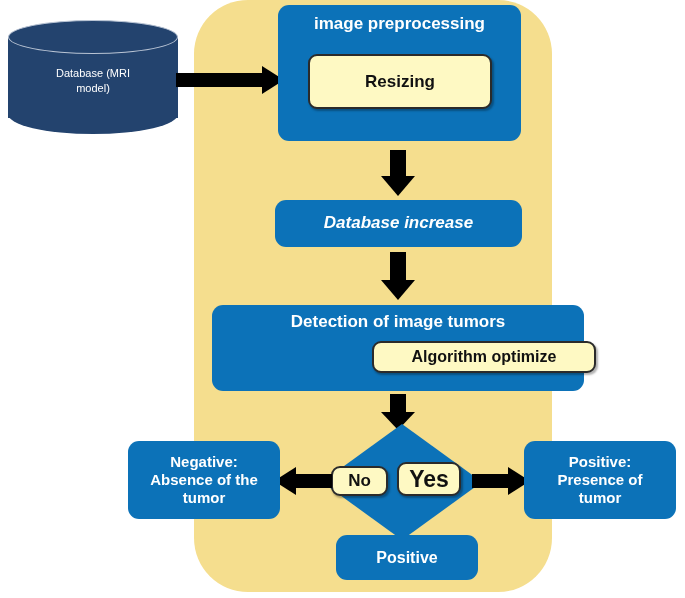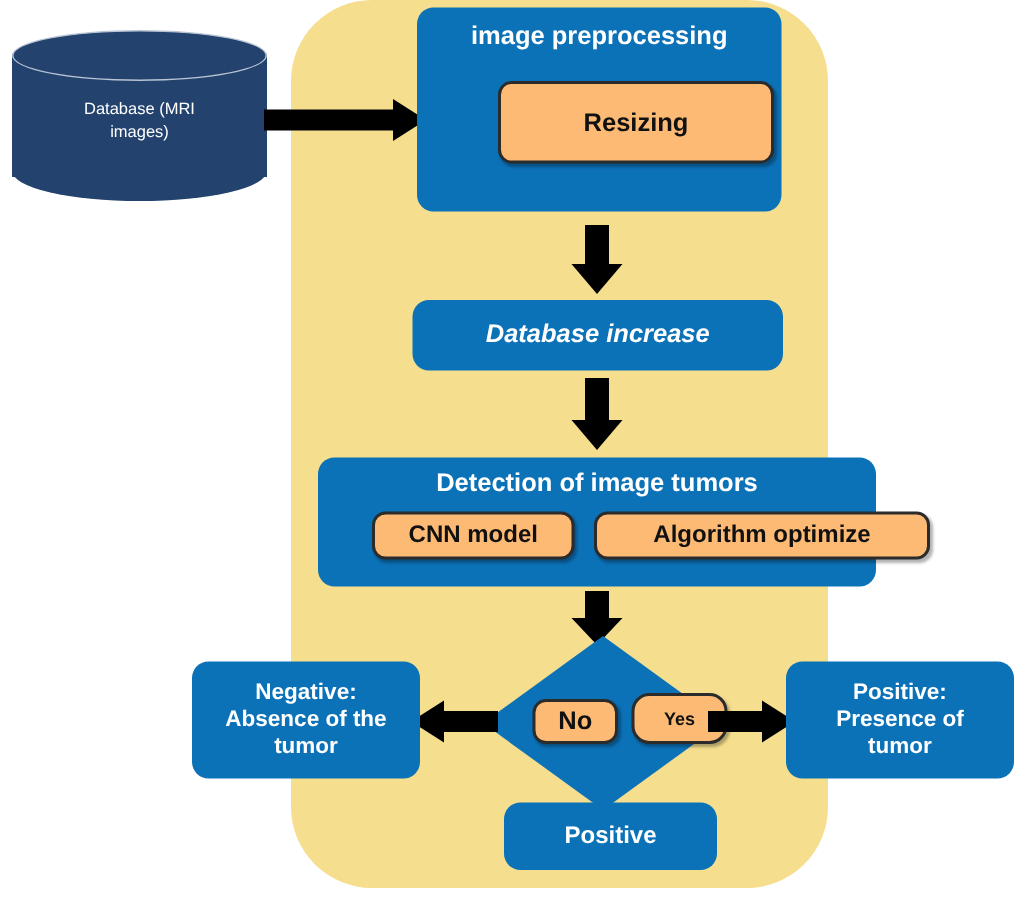--- a/index.html
+++ b/index.html
@@ -40,32 +40,31 @@
     align-items: center;
     justify-content: center;
     text-align: center;
     font-weight: bold;
     line-height: 1.22;
   }
 
   
   .subbox {
     position: absolute;
-    background: #fdba74;
+    background: #fef9c3;
     color: #111111;
     border: 2px solid #2b2b2b;
     border-radius: 9px;
     box-sizing: border-box;
     display: flex;
     align-items: center;
     justify-content: center;
     text-align: center;
     font-weight: bold;
     box-shadow: 1.5px 2px 2px rgba(0,0,0,0.30);
-    margin-left: 24px;
   }
 
   
   .cylinder {
     position: absolute;
     left: 8px;
     top: 20px;
     width: 170px;
     height: 114px;
   }
@@ -169,21 +168,21 @@
 
   #box-detection     { left: 212px; top: 305px; width: 372px; height: 86px; font-size: 17px; align-items: flex-start; padding-top: 7px; }
   #sub-cnn           { left: 224px; top: 341px; width: 135px; height: 32px; font-size: 16px; }
   #sub-algo          { left: 372px; top: 341px; width: 224px; height: 32px; font-size: 16px; }
 
   #box-negative      { left: 128px; top: 441px; width: 152px; height: 78px; font-size: 15px; }
   #box-positive      { left: 524px; top: 441px; width: 152px; height: 78px; font-size: 15px; }
   #box-results       { left: 336px; top: 535px; width: 142px; height: 45px; font-size: 16px; }
 
   #sub-no            { left: 331px; top: 466px; width: 57px;  height: 30px; font-size: 17px; }
-  #sub-yes           { left: 397px; top: 462px; width: 64px;  height: 34px; font-size: 12px; border-radius: 12px; }
+  #sub-yes           { left: 397px; top: 462px; width: 64px;  height: 34px; font-size: 23px; }
 
   #arrow-db-to-pre   { left: 176px; top: 66px;  width: 108px; height: 28px; }
   #arrow-pre-to-dbi  { left: 381px; top: 150px; width: 34px;  height: 45px; }
   #arrow-dbi-to-det  { left: 381px; top: 252px; width: 34px;  height: 48px; }
   #arrow-det-to-dia  { left: 381px; top: 394px; width: 34px;  height: 36px; }
   #arrow-dia-to-neg  { left: 274px; top: 467px; width: 58px;  height: 28px; }
   #arrow-dia-to-pos  { left: 472px; top: 467px; width: 58px;  height: 28px; }
 </style>
 </head>
 <body>
@@ -192,21 +191,21 @@
 
   <div class="backdrop"></div>
 
   <div class="cylinder">
     <div class="cyl-bottom"></div>
     <div class="cyl-body"></div>
     <div class="cyl-top"></div>
     <div class="cyl-label">
       <span>
         <span>Database (MRI</span><br>
-        <span>images)</span>
+        <span>model)</span>
       </span>
     </div>
   </div>
 
   <div class="arrow arrow-right" id="arrow-db-to-pre">
     <div class="shaft" style="width:88px;height:14px;"></div>
     <div class="head" style="border-left-width:22px;"></div>
   </div>
 
   <div class="box" id="box-preprocessing">
@@ -225,23 +224,20 @@
     <span>Database increase</span>
   </div>
 
   <div class="arrow arrow-down" id="arrow-dbi-to-det">
     <div class="shaft" style="width:16px;height:30px;"></div>
     <div class="head" style="top:28px;border-top-width:20px;"></div>
   </div>
 
   <div class="box" id="box-detection">
     <span>Detection of image tumors</span>
-  </div>
-  <div class="subbox" id="sub-cnn">
-    <span>CNN model</span>
   </div>
   <div class="subbox" id="sub-algo">
     <span>Algorithm optimize</span>
   </div>
 
   <div class="arrow arrow-down" id="arrow-det-to-dia">
     <div class="shaft" style="width:16px;height:20px;"></div>
     <div class="head" style="top:18px;border-top-width:18px;"></div>
   </div>
 

